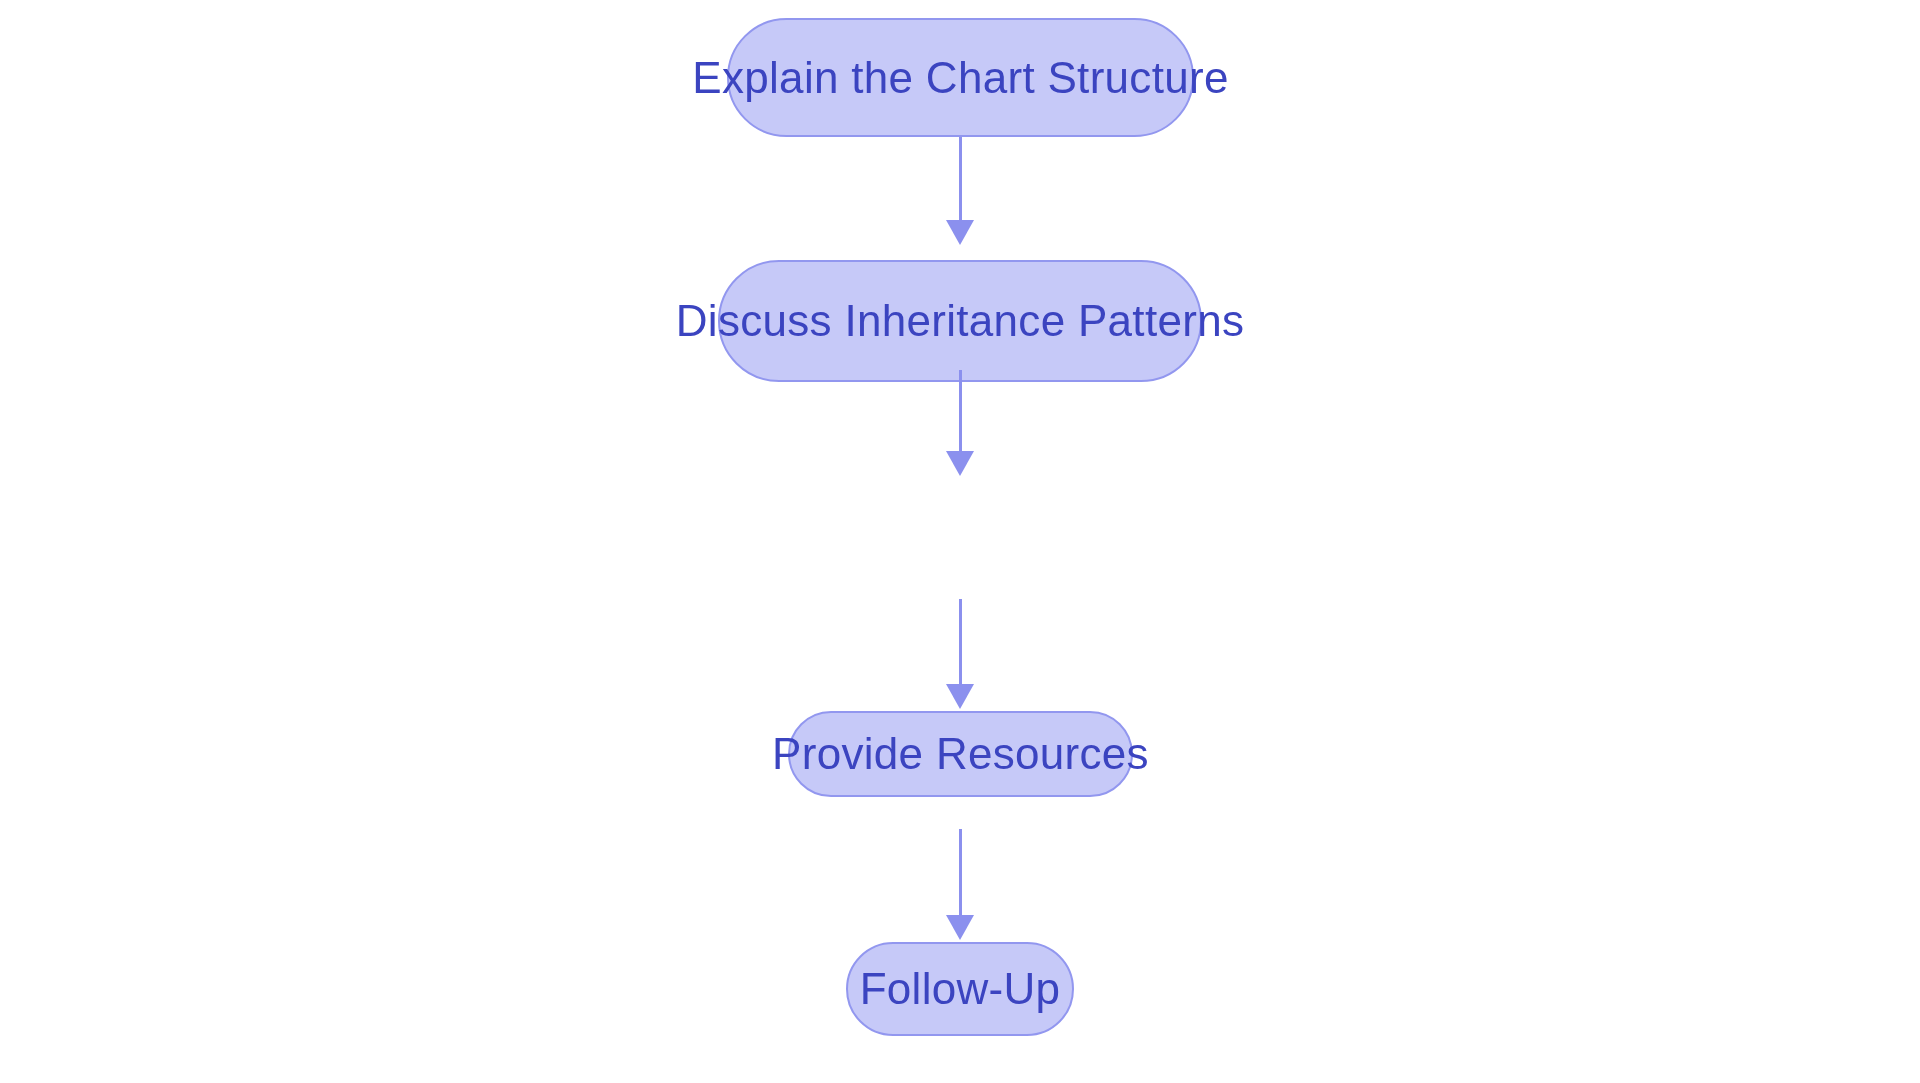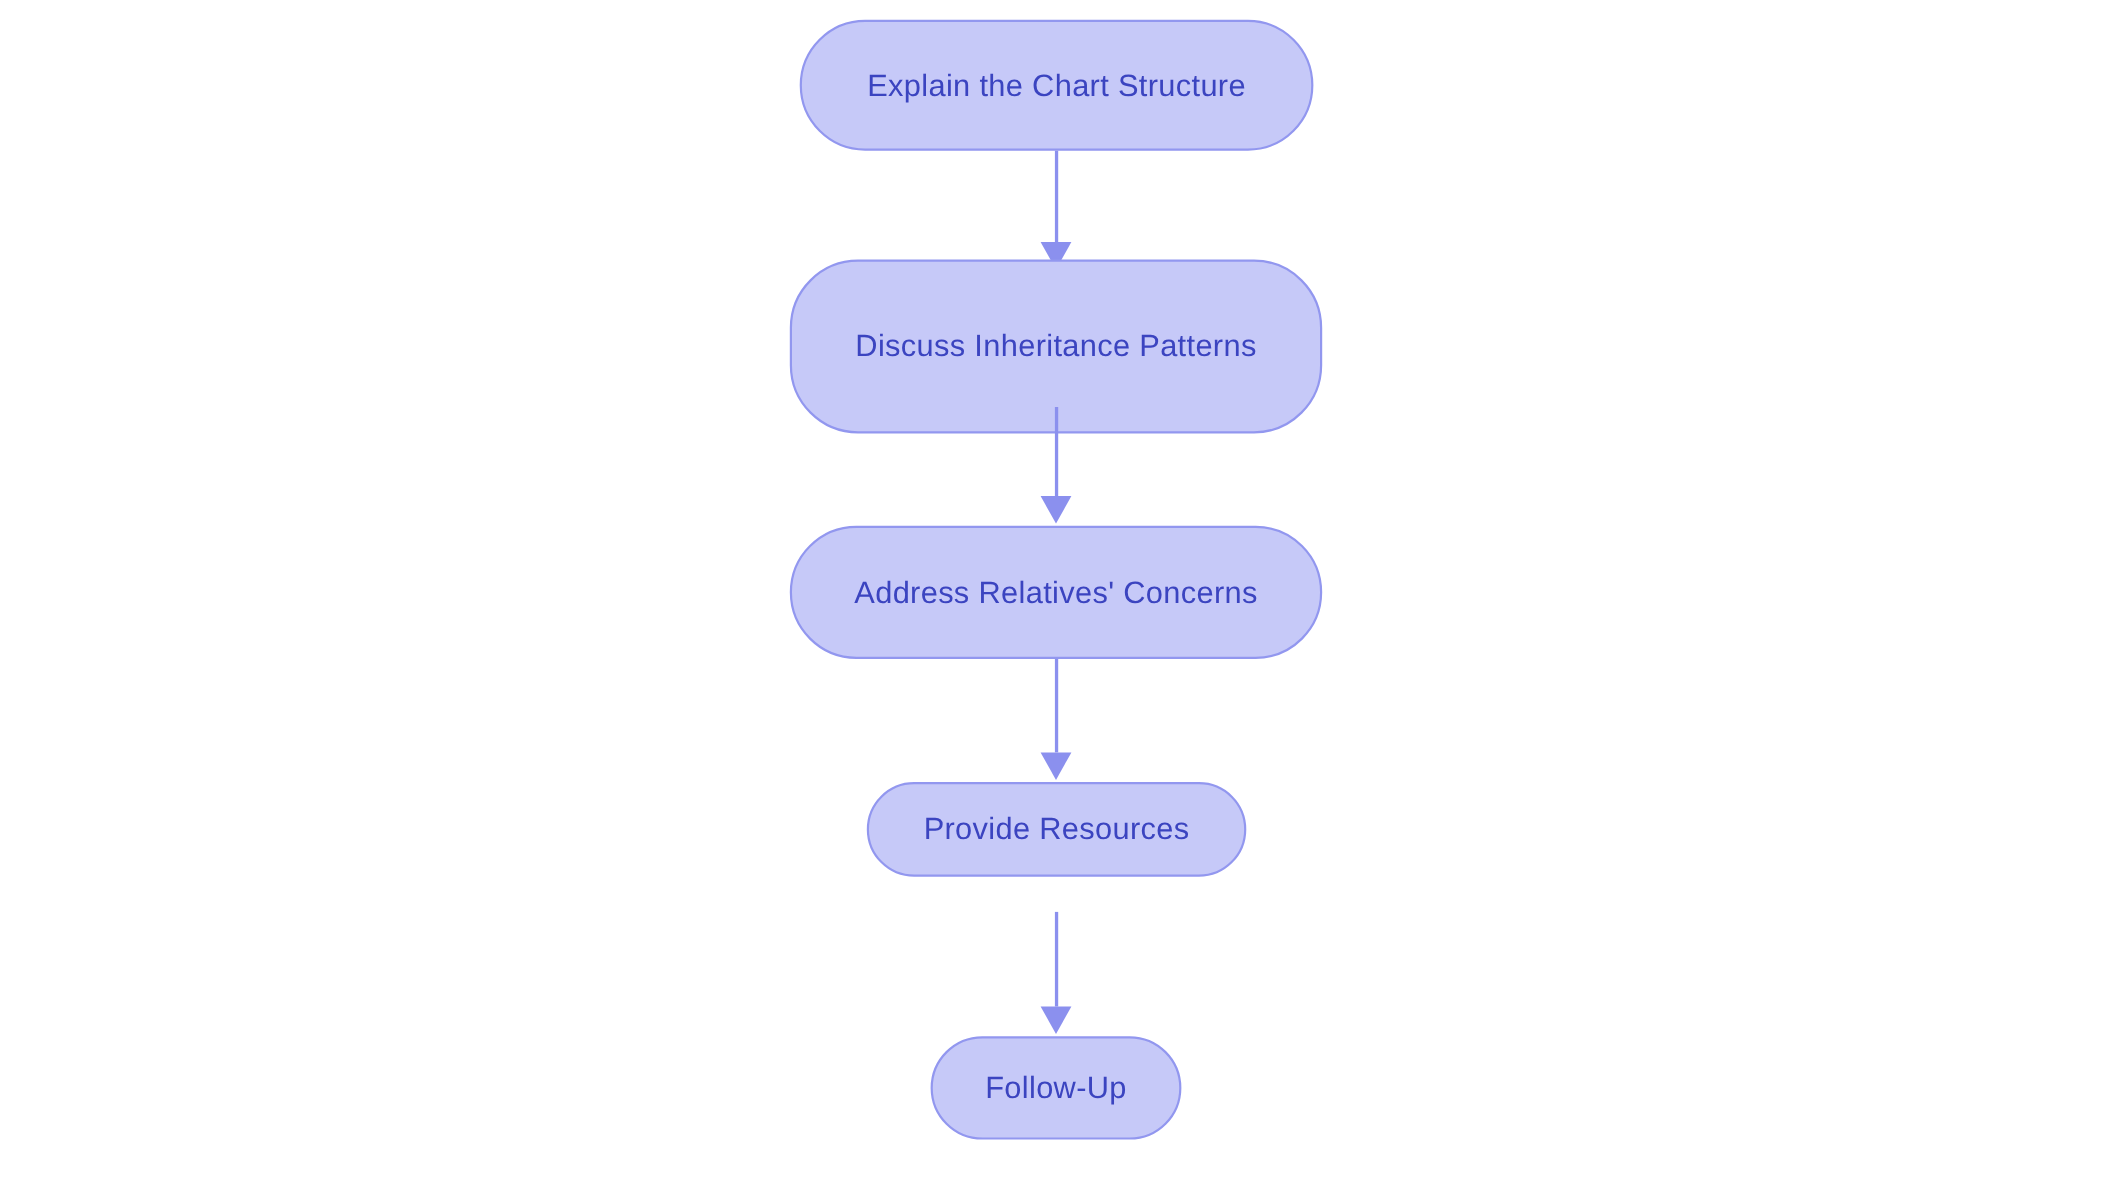--- a/index.html
+++ b/index.html
@@ -25,27 +25,27 @@
     position: absolute;
     background: var(--node-fill);
     border: 2px solid var(--node-border);
     border-radius: 62px;
     display: flex;
     align-items: center;
     justify-content: center;
   }
   .node-label {
     color: var(--node-text);
-    font-size: 28px;
+    font-size: 44px;
     letter-spacing: 0.3px;
     white-space: nowrap;
     text-align: center;
   }
   .n1 { left: 727px; top: 18px;  width: 467px; height: 119px; }
-  .n2 { left: 718px; top: 236px; width: 484px; height: 158px; }
+  .n2 { left: 718px; top: 260px; width: 484px; height: 122px; }
   .n3 { left: 718px; top: 478px; width: 484px; height: 121px; }
   .n4 { left: 788px; top: 711px; width: 345px; height: 86px; }
   .n5 { left: 846px; top: 942px; width: 228px; height: 94px; }
   .arrow {
     position: absolute;
     left: 944px;
     width: 32px;
     display: flex;
     flex-direction: column;
     align-items: center;
@@ -83,23 +83,20 @@
 
   <div class="node n2">
     <span class="node-label">Discuss Inheritance Patterns</span>
   </div>
 
   <div class="arrow a2">
     <div class="shaft"></div>
     <div class="head"></div>
   </div>
 
-  <div class="node n3">
-    <span class="node-label">Address Relatives' Concerns</span>
-  </div>
 
   <div class="arrow a3">
     <div class="shaft"></div>
     <div class="head"></div>
   </div>
 
   <div class="node n4">
     <span class="node-label">Provide Resources</span>
   </div>
 

